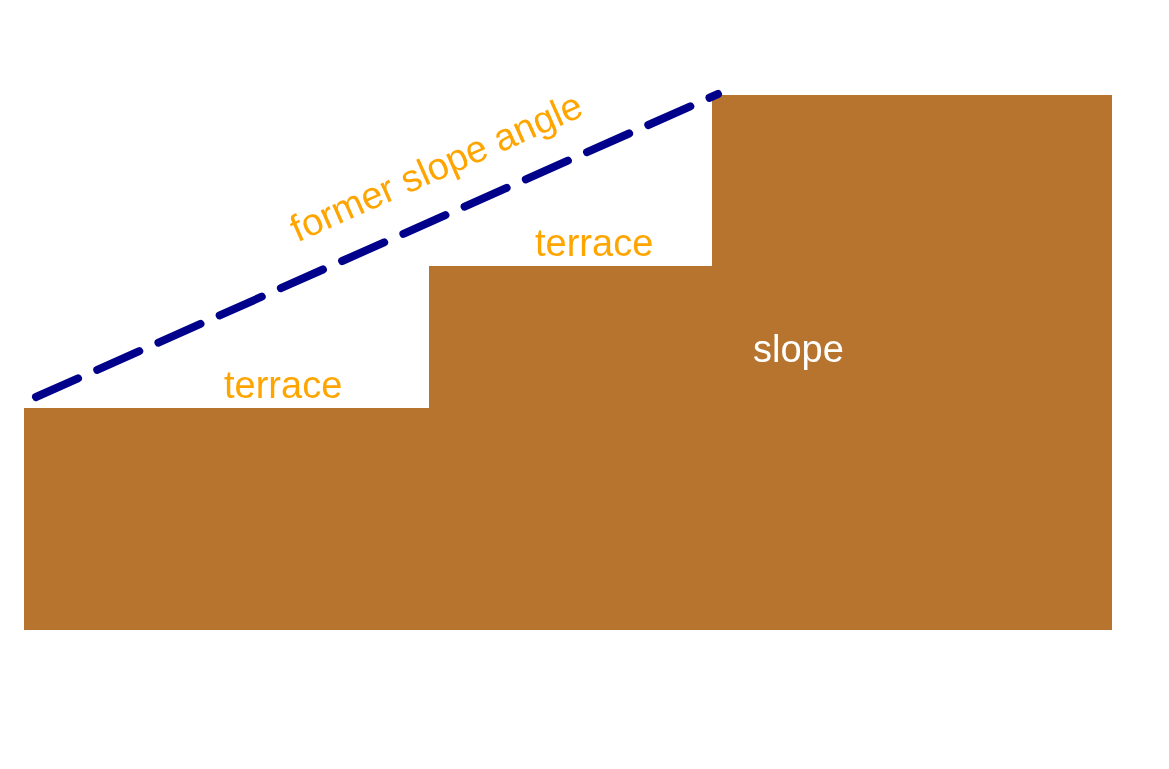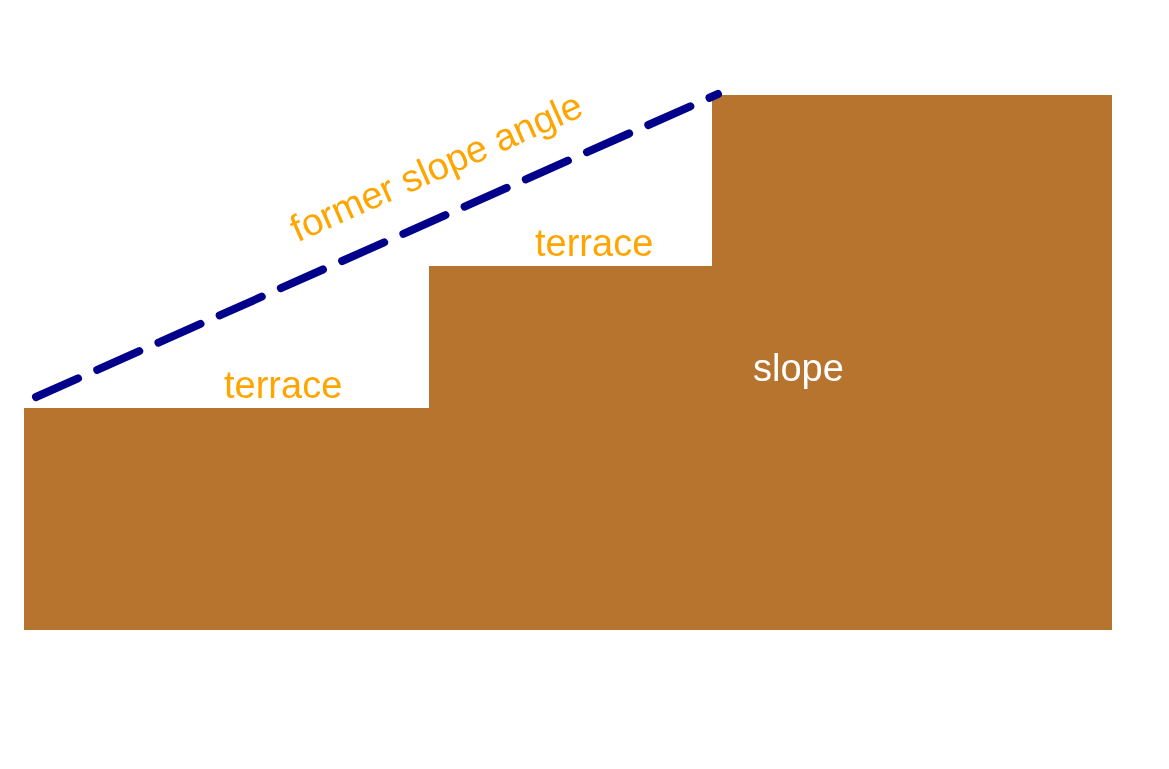--- a/index.html
+++ b/index.html
@@ -45,15 +45,15 @@
 
     <line x1="36" y1="397" x2="718" y2="94" stroke-width="8" stroke-linecap="round" stroke-dasharray="46 21" stroke="#00008B"></line>
   </svg>
 
   <div class="label label-orange label-rotated" style="left:300px; top:210px;">former slope angle</div>
 
   <div class="label label-orange" style="left:224px; top:366px;">terrace</div>
 
   <div class="label label-orange" style="left:535px; top:224px;">terrace</div>
 
-  <div class="label label-white" style="left:753px; top:349px;">slope</div>
+  <div class="label label-white" style="left:753px; top:330px;">slope</div>
 
 </div>
 
 </body></html>

